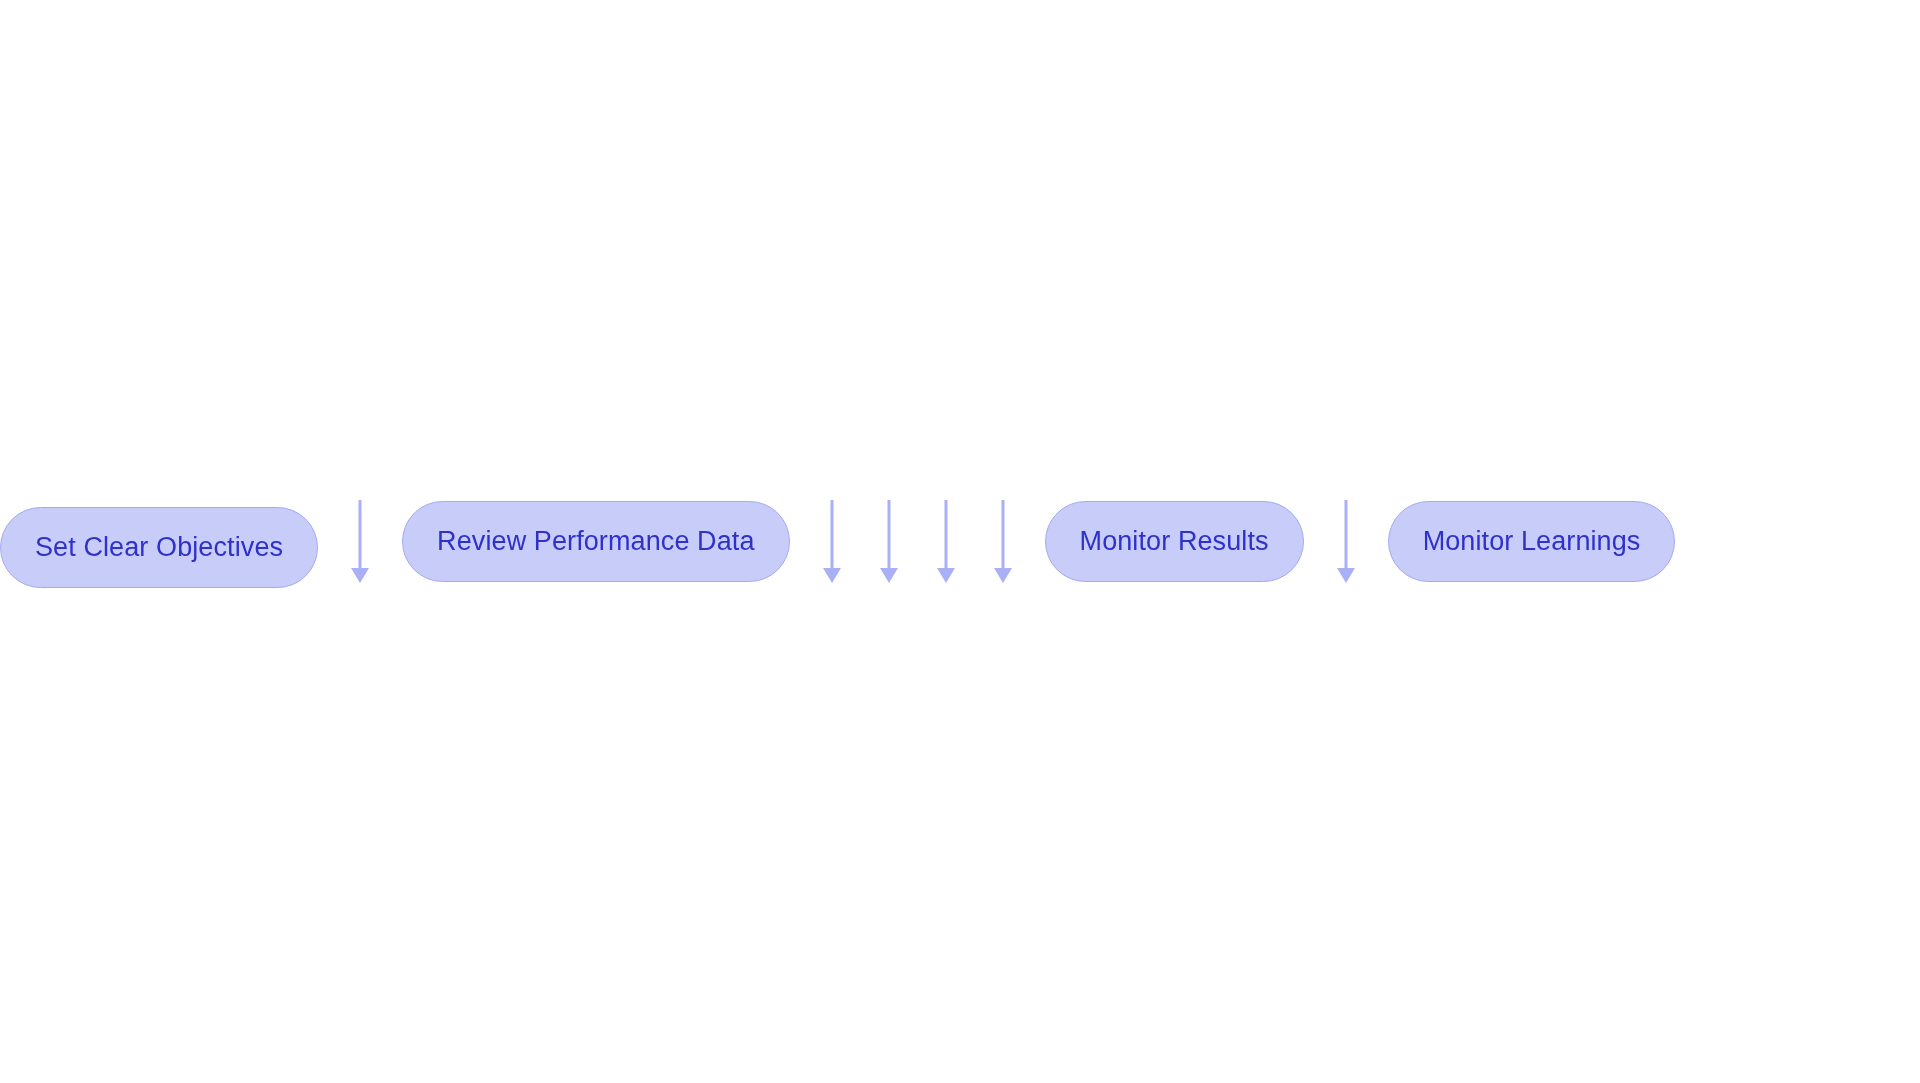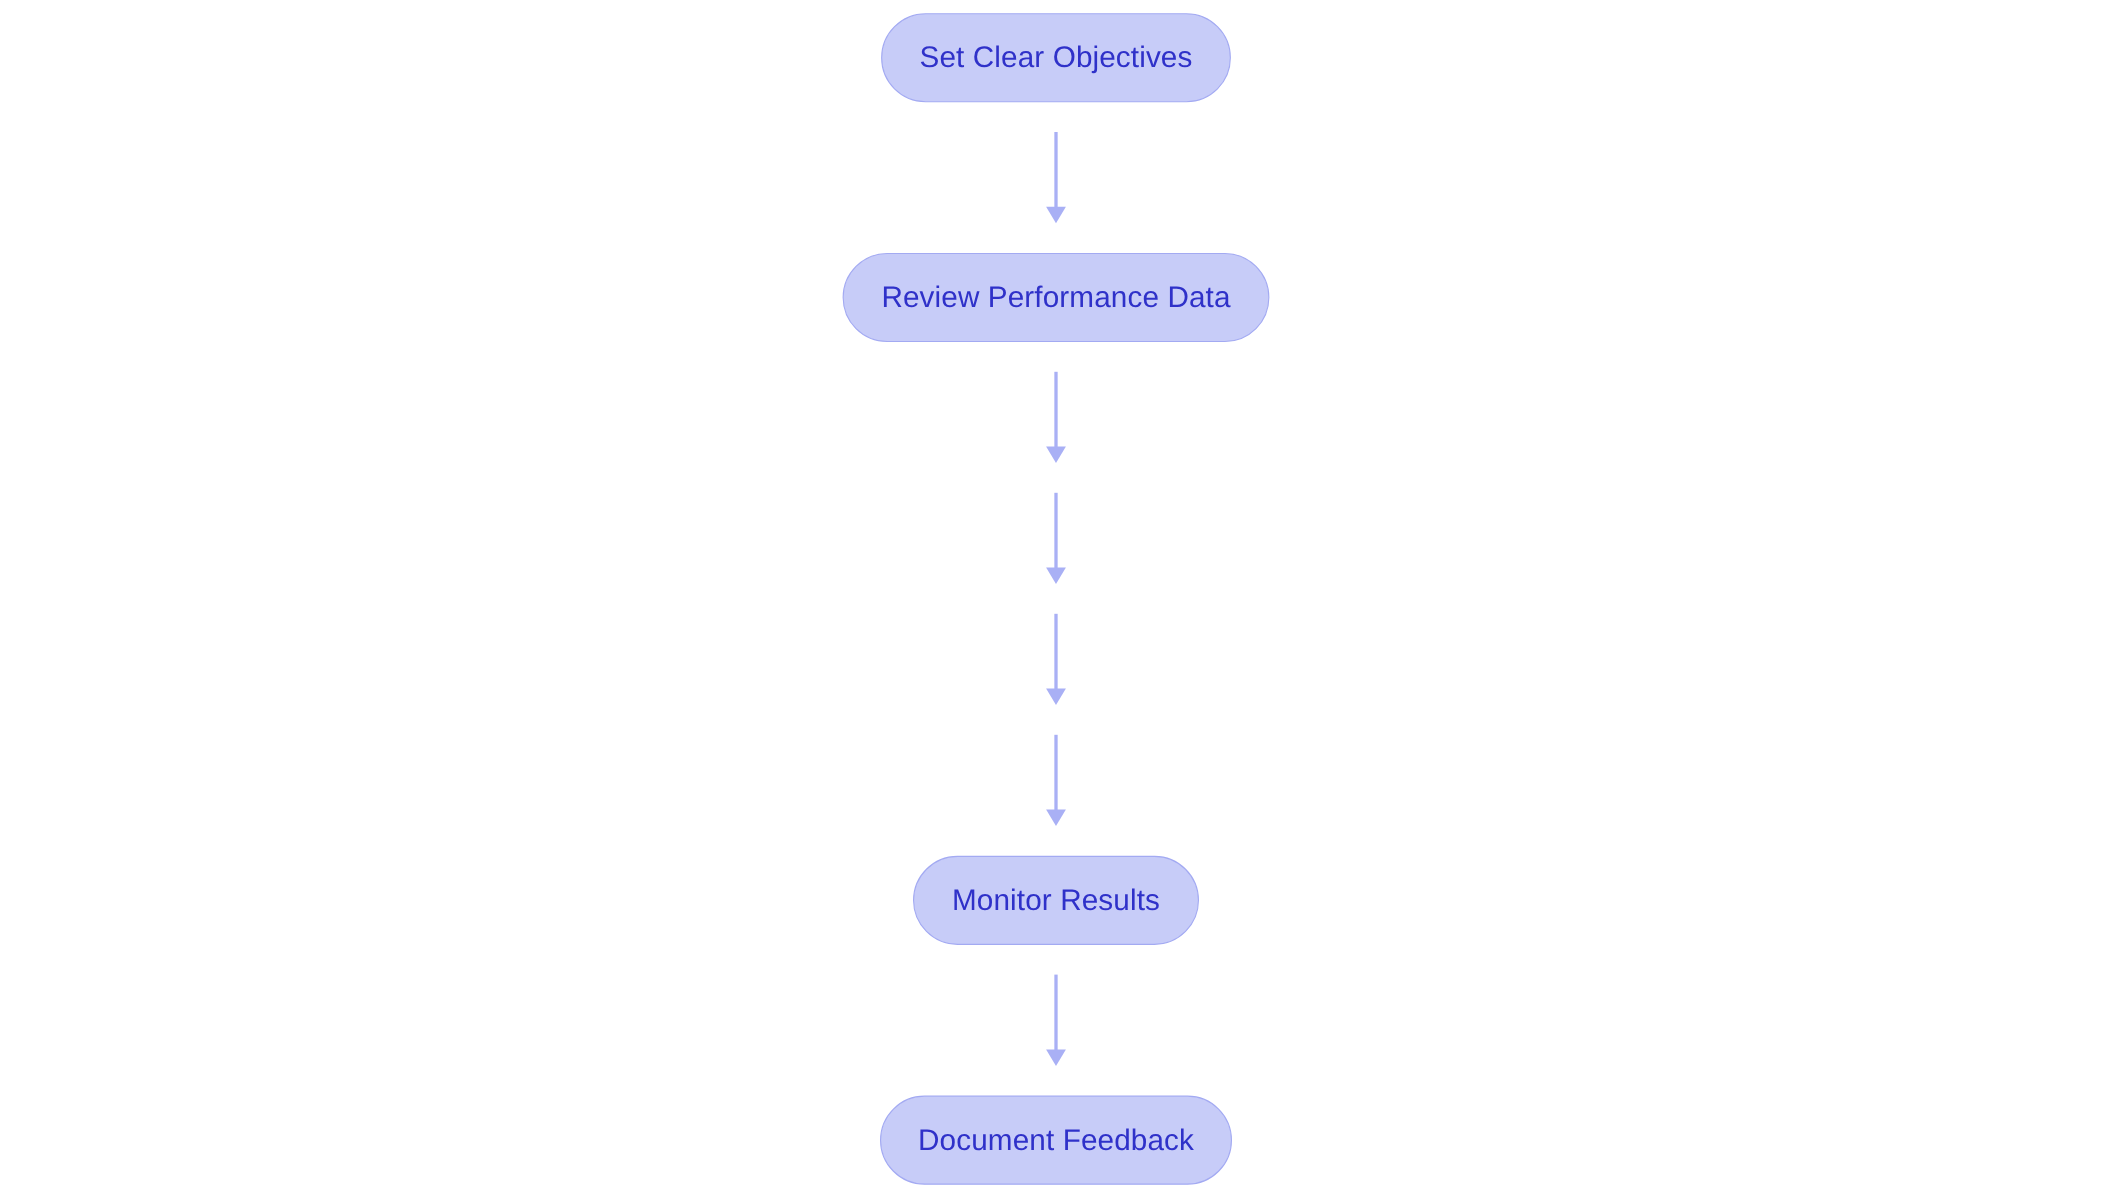--- a/index.html
+++ b/index.html
@@ -22,21 +22,21 @@
     background: #ffffff;
   }
 
   .flow-column {
     position: absolute;
     left: 0;
     top: 0;
     width: 1920px;
     height: 1083px;
     display: flex;
-    flex-direction: column;
+    flex-direction: row;
     align-items: center;
     gap: 27px;
   }
 
   .node {
     box-sizing: border-box;
     height: 81px;
     border-radius: 41px;
     background: #c7ccf8;
     border: 1.6px solid #a3aaf2;
@@ -133,17 +133,17 @@
     <div class="node">
       <span class="node-label">Monitor Results</span>
     </div>
 
     <div class="connector">
       <div class="line"></div>
       <div class="arrowhead"></div>
     </div>
 
     <div class="node">
-      <span class="node-label">Document Feedback</span>
+      <span class="node-label">Monitor Learnings</span>
     </div>
 
   </div>
 </div>
 
 </body></html>

